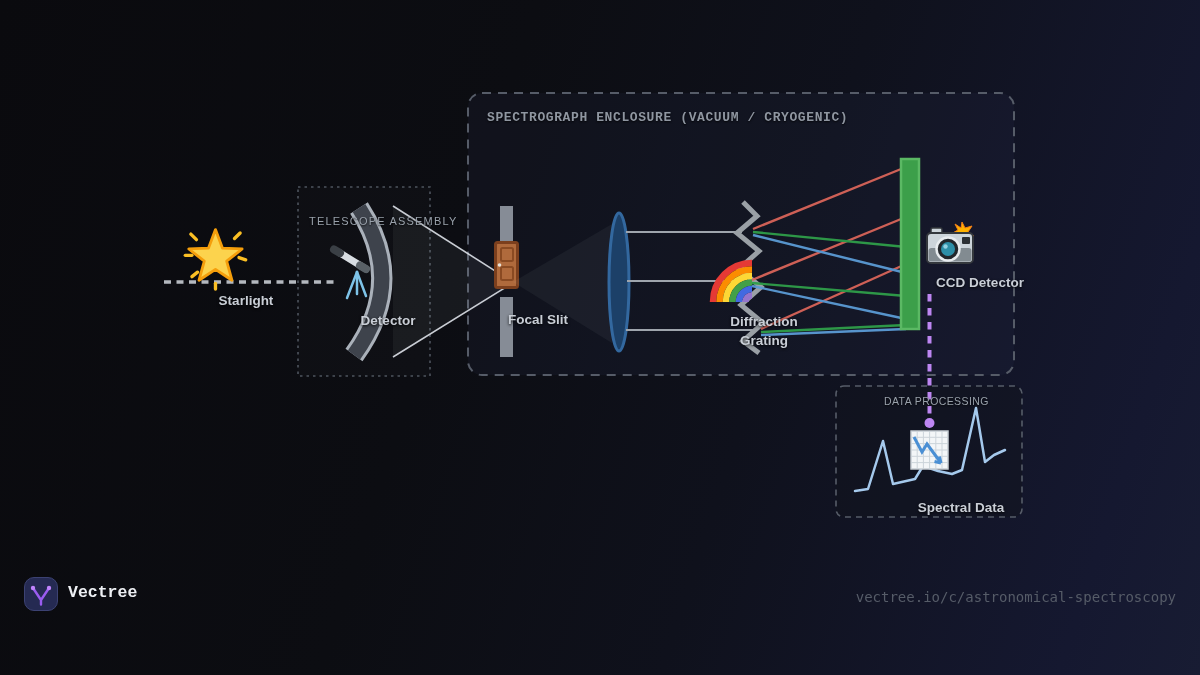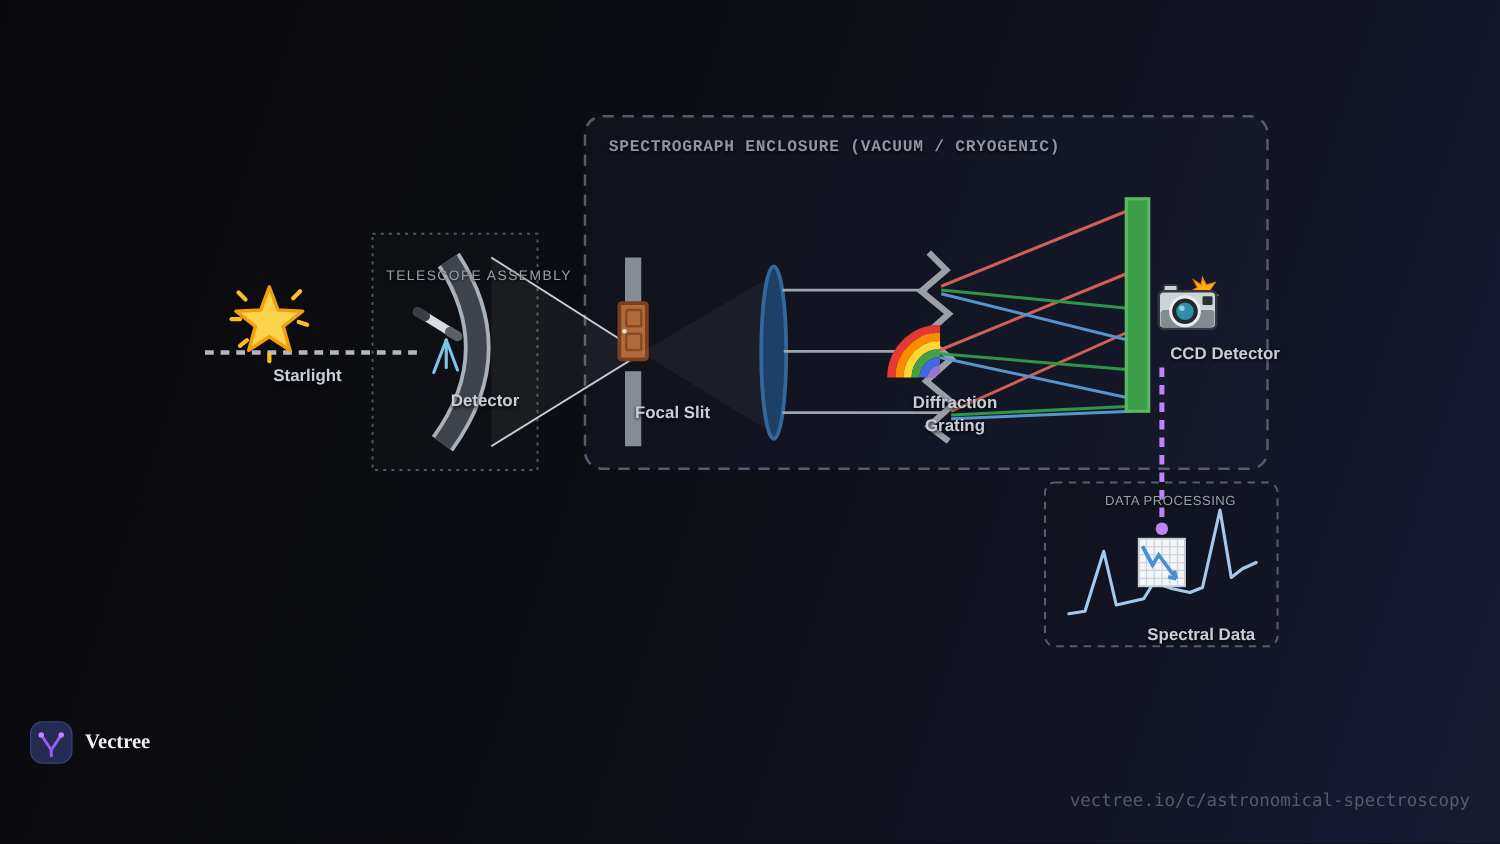--- a/index.html
+++ b/index.html
@@ -18,29 +18,29 @@
     position:absolute;color:#99a1ab;font-size:11px;letter-spacing:1.2px;
     white-space:nowrap;text-shadow:0 1px 2px rgba(0,0,0,.8);
   }
   .sec.big{font-size:13px;font-weight:bold;letter-spacing:.6px;color:#8f96a1;font-family:Liberation Mono, monospace;}
   .sec.small{font-size:10.5px;letter-spacing:.4px;}
   #logo{
     position:absolute;left:24px;top:577px;width:34px;height:34px;border-radius:10px;
     background:#252a52;border:1px solid #3c4273;box-sizing:border-box;
   }
   #brand{
-    position:absolute;left:68px;top:583px;font-family:Liberation Serif, serif;
+    position:absolute;left:68px;top:583px;font-family:Liberation Mono, monospace;
     font-weight:bold;font-size:16.5px;color:#eef0f4;
   }
   #title{
     position:absolute;left:25px;top:612px;font-family:"DejaVu Sans Mono","Liberation Mono",monospace;
     font-weight:bold;font-size:36px;color:#f3f4f7;white-space:nowrap;
   }
   #url{
-    position:absolute;right:24px;top:633px;font-family:"DejaVu Sans Mono","Liberation Mono",monospace;
+    position:absolute;right:24px;top:589px;font-family:"DejaVu Sans Mono","Liberation Mono",monospace;
     font-size:14px;color:#565c68;white-space:nowrap;
   }
   .two-line span{display:block;line-height:19px;}
 </style>
 </head>
 <body>
 
 <div id="stage">
 
   <svg width="1200" height="675" viewBox="0 0 1200 675">
@@ -155,21 +155,21 @@
       <path d="M30,32 L23.5,30.5 M30,32 L28.5,25.5" stroke="#4a8fd4" stroke-width="3" fill="none"></path>
     </g>
   </svg>
 
   <div class="sec" style="left:309px;top:168px;margin-top:47px;">TELESCOPE ASSEMBLY</div>
   <div class="sec big" style="left:487px;top:110px;">SPECTROGRAPH ENCLOSURE (VACUUM / CRYOGENIC)</div>
   <div class="sec small" style="left:846px;top:395px;margin-left:38px;">DATA PROCESSING</div>
 
   <div class="lbl ctr" style="left:214px;top:293px;">Starlight</div>
   <div class="lbl ctr" style="left:356px;top:313px;">Detector</div>
-  <div class="lbl ctr" style="left:506px;top:322px;">Focal Slit</div>
+  <div class="lbl ctr" style="left:506px;top:312px;">Focal Slit</div>
   <div class="lbl ctr two-line" style="left:732px;top:312px;">
     <span>Diffraction</span>
     <span>Grating</span>
   </div>
   <div class="lbl ctr" style="left:948px;top:275px;">CCD Detector</div>
   <div class="lbl ctr" style="left:929px;top:500px;">Spectral Data</div>
 
   <div id="logo">
     <svg width="32" height="32" viewBox="0 0 32 32">
       <path d="M8,10 L16,22 L24,10 M16,22 L16,26.5" fill="none" stroke="#9a5cf0" stroke-width="2.4" stroke-linecap="round" stroke-linejoin="round"></path>

